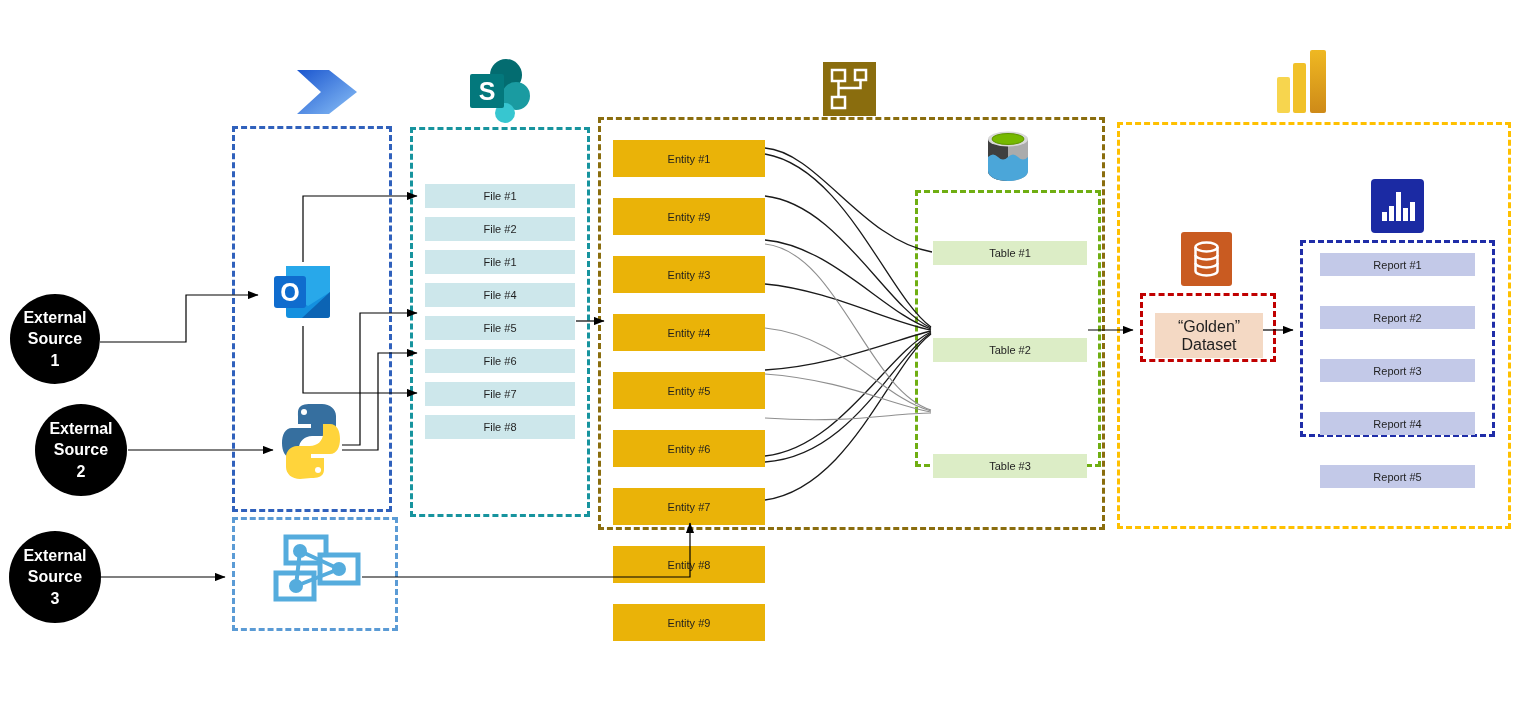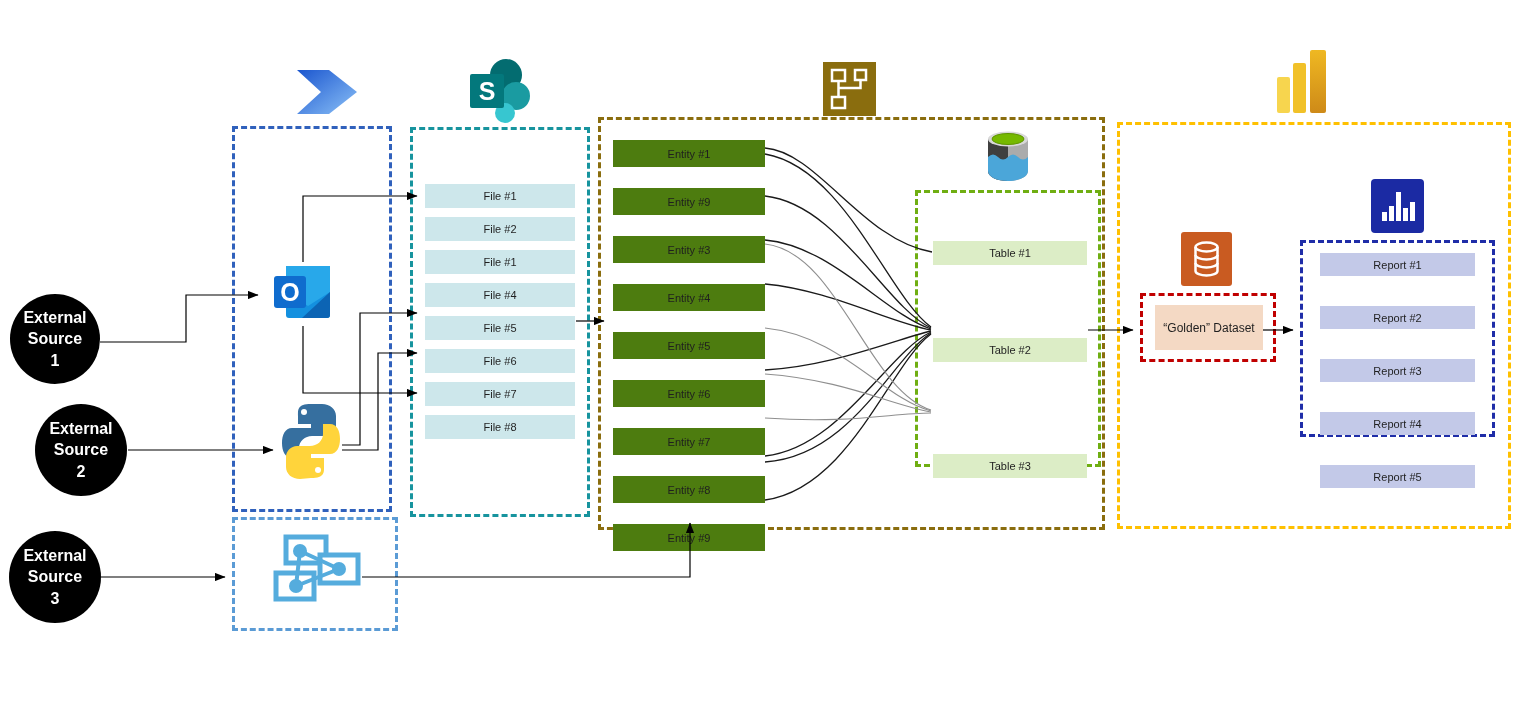--- a/index.html
+++ b/index.html
@@ -22,27 +22,27 @@
   .src2{left:35px;top:404px;width:92px;height:92px;}
   .src3{left:9px;top:531px;width:92px;height:92px;}
   
   .nlist{position:absolute;display:flex;flex-direction:column;z-index:2;gap:20px;}
   .files-list   {left:425px;top:184px;gap:9px;}
   .entities-list{left:613px;top:140px;gap:21px;}
   .tables-list  {left:933px;top:241px;}
   .reports-list {left:1320px;top:253px;gap:30px;text-align:center;}
   .nrow{display:flex;align-items:center;justify-content:center;font-size:11px;color:#1f1f1f;}
   .frow{width:150px;height:24px;background:#CDE7EB;}
-  .erow{width:152px;height:27px;background:#4d7c0f;}
+  .erow{width:152px;height:37px;background:#eab308;}
   .trow{width:154px;height:24px;background:#DCEDC6;}
   .tables-list div.trow:nth-of-type(2){margin-top:53px;text-align:center;}
   .tables-list div.trow:nth-of-type(3){margin-top:72px;}
   .rrow{width:155px;height:23px;background:#C3C9E8;}
-  .golden{position:absolute;left:1155px;top:305px;width:108px;height:45px;background:#F4D9C4;
-          display:flex;align-items:center;justify-content:center;font-size:12px;color:#1f1f1f;z-index:2;text-align:center;}
+  .golden{position:absolute;left:1155px;top:313px;width:108px;height:45px;background:#F4D9C4;
+          display:flex;align-items:center;justify-content:center;font-size:16px;color:#1f1f1f;z-index:2;text-align:center;}
   
   .icon{position:absolute;z-index:2;}
   .i-pa{left:293px;top:62px;}   .i-sp{left:468px;top:58px;}
   .i-fc{left:823px;top:62px;}   .i-dl{left:983px;top:127px;}
   .i-pbi{left:1277px;top:50px;} .i-ol{left:272px;top:262px;}
   .i-py{left:280px;top:402px;}  .i-wf{left:266px;top:531px;}
   .i-db{left:1181px;top:232px;} .i-ch{left:1371px;top:179px;}
   svg.connectors{position:absolute;left:0;top:0;z-index:3;pointer-events:none;}
 </style>
 </head>

